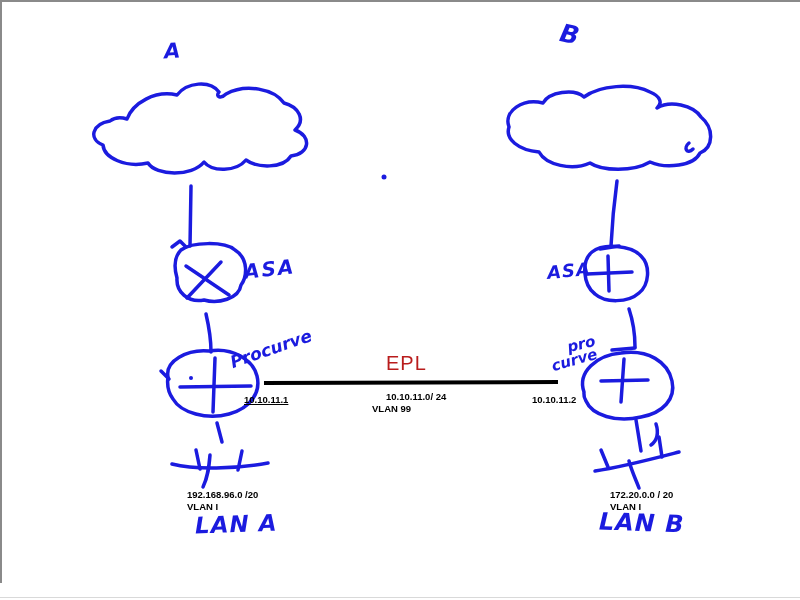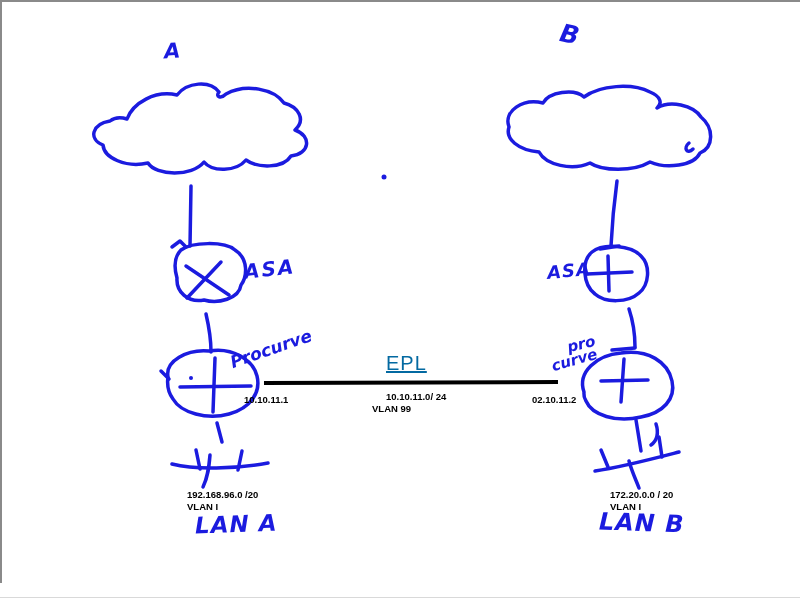--- a/index.html
+++ b/index.html
@@ -15,24 +15,23 @@
   #edge-top{left:0;top:0;width:800px;height:2px;}
   #edge-left{left:0;top:0;width:2px;height:583px;}
   #edge-bottom{left:0;top:597px;width:800px;height:1px;background:#d9d9d9;}
   svg.sketch{position:absolute;left:0;top:0;}
   .txt{position:absolute;white-space:nowrap;}
   .bk{
     color:#000000;
     font:700 9.5px/1.25 "Liberation Sans",sans-serif;
   }
   .epl{
-    color:#0369a1;
+    color:#b91c1c;
     font:400 20px/1 "Liberation Sans",sans-serif;
     letter-spacing:1px;
-    text-decoration:underline;
   }
   .hw{
     color:#1b1bdf;
     font-family:"DejaVu Sans",sans-serif;
     font-weight:700;
     font-style:italic;
   }
 </style>
 </head>
 <body>
@@ -161,23 +160,23 @@
 
   <span class="txt hw" style="left:547px;top:260px;font-size:18px;transform:rotate(-5deg);letter-spacing:1px;">ASA</span>
 
   <span class="txt hw" style="left:567px;top:335px;font-size:15px;transform:rotate(-14deg);">pro</span>
   <span class="txt hw" style="left:551px;top:351px;font-size:15px;transform:rotate(-16deg);">curve</span>
 
   <span class="txt hw" style="left:599px;top:509px;font-size:24px;transform:rotate(2deg);letter-spacing:1px;">LAN B</span>
 
   <span class="txt epl" style="left:386px;top:353px;">EPL</span>
 
-  <span class="txt bk" style="left:244px;top:394px;">10.10.11.1</span>
+  <span class="txt bk" style="left:244px;top:394px;text-decoration:underline;">10.10.11.1</span>
 
-  <span class="txt bk" style="left:532px;top:394px;">02.10.11.2</span>
+  <span class="txt bk" style="left:532px;top:394px;">10.10.11.2</span>
 
   <span class="txt bk" style="left:386px;top:391px;">10.10.11.0/ 24</span>
   <span class="txt bk" style="left:372px;top:403px;">VLAN 99</span>
 
   <span class="txt bk" style="left:187px;top:489px;">192.168.96.0 /20</span>
   <span class="txt bk" style="left:187px;top:501px;">VLAN I</span>
 
   <span class="txt bk" style="left:610px;top:489px;">172.20.0.0 / 20</span>
   <span class="txt bk" style="left:610px;top:501px;">VLAN I</span>
 </div>

